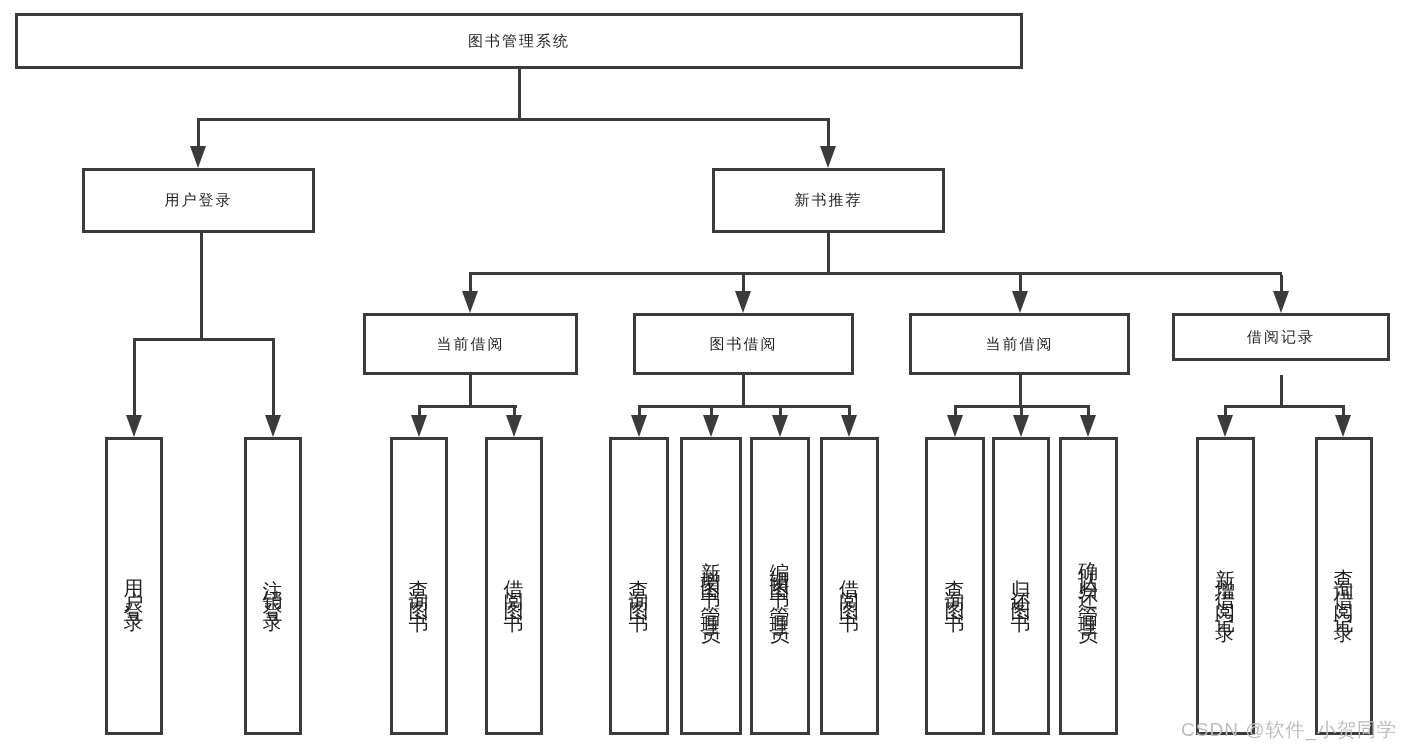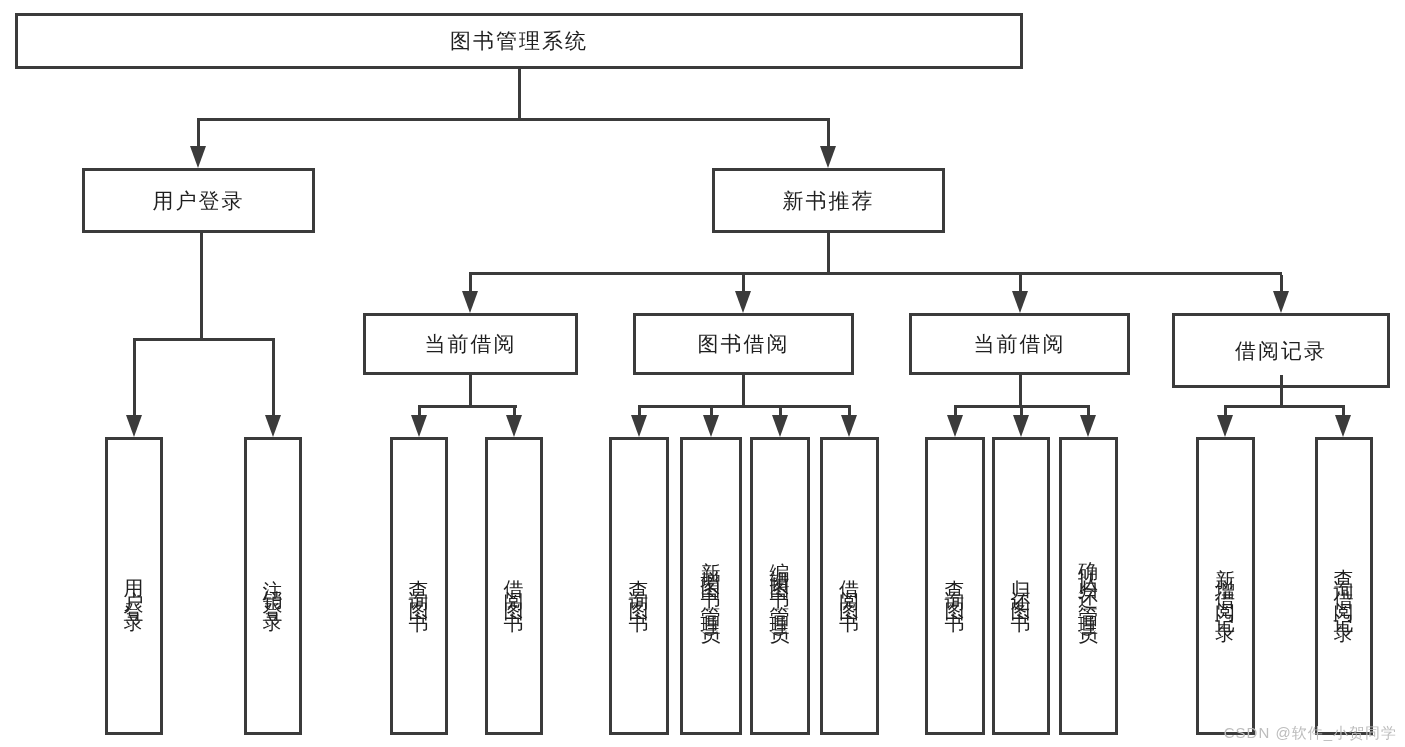--- a/index.html
+++ b/index.html
@@ -12,21 +12,21 @@
   }
   .node{
     position:absolute;
     box-sizing:border-box;
     border:3px solid var(--line,#3b3b3b);
     background:#ffffff;
     display:flex;align-items:center;justify-content:center;
     color:var(--text,#1f1f1f);
   }
   .h-label{
-    font-size:21px;
+    font-size:15px;
     letter-spacing:2px;
     white-space:nowrap;
   }
   .leaf .v-label{
     writing-mode:vertical-rl;
     text-orientation:mixed;
     font-size:20px;
     letter-spacing:11px;
     line-height:1;
     color:var(--text,#1f1f1f);
@@ -39,21 +39,21 @@
   .arrow{
     position:absolute;
     width:0;height:0;
     border-left:8px solid transparent;
     border-right:8px solid transparent;
     border-top:22px solid var(--line,#3b3b3b);
   }
   .watermark{
     position:absolute;
     right:8px;bottom:4px;
-    font-size:15px;
+    font-size:19px;
     color:var(--wm,#bdbdbd);
     letter-spacing:1px;
     z-index:5;
     white-space:nowrap;
   }
 </style>
 </head>
 <body>
 
 <div class="canvas">
@@ -71,21 +71,21 @@
 
   <div class="node" style="left:363px;top:313px;width:215px;height:62px;">
     <span class="h-label">当前借阅</span>
   </div>
   <div class="node" style="left:633px;top:313px;width:221px;height:62px;">
     <span class="h-label">图书借阅</span>
   </div>
   <div class="node" style="left:909px;top:313px;width:221px;height:62px;">
     <span class="h-label">当前借阅</span>
   </div>
-  <div class="node" style="left:1172px;top:313px;width:218px;height:75px;">
+  <div class="node" style="left:1172px;top:313px;width:218px;height:48px;">
     <span class="h-label">借阅记录</span>
   </div>
 
   <div class="node leaf" style="left:105px;top:437px;width:58px;height:298px;">
     <span class="v-label">用户登录</span>
   </div>
   <div class="node leaf" style="left:244px;top:437px;width:58px;height:298px;">
     <span class="v-label">注销登录</span>
   </div>
   <div class="node leaf" style="left:390px;top:437px;width:58px;height:298px;">

